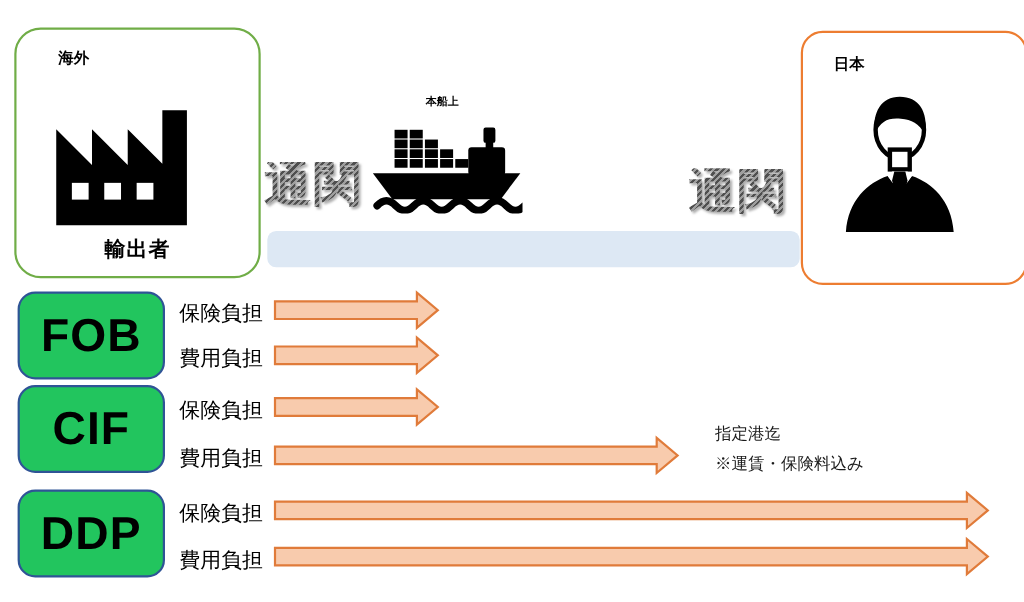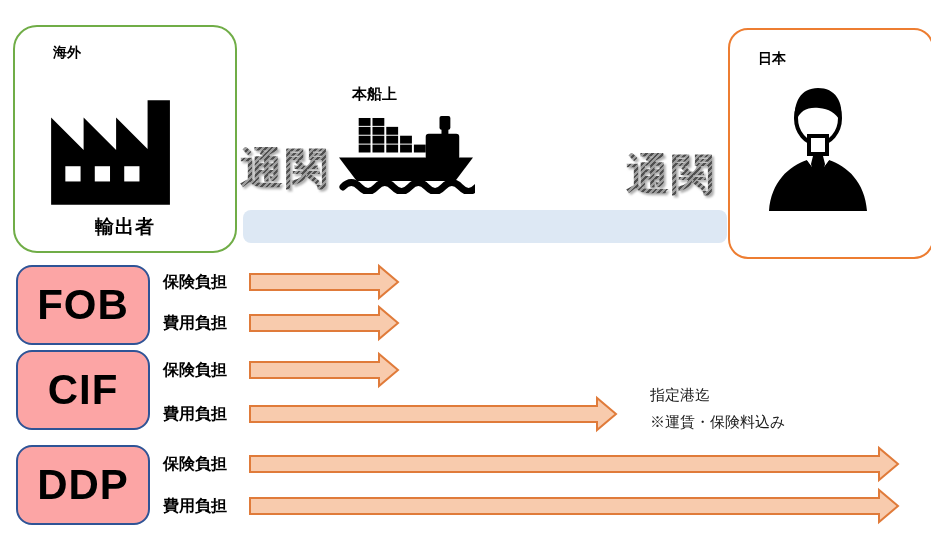--- a/index.html
+++ b/index.html
@@ -12,49 +12,49 @@
   .exporter-box{left:13px;top:25px;width:224px;height:228px;border:2px solid #404040;border-radius:24px;}
   .importer-box{left:728px;top:28px;width:206px;height:231px;border:2px solid #ED7D31;border-radius:20px;}
   .region-label{position:absolute;font-size:14px;font-weight:700;}
   .exporter-box .region-label{left:38px;top:17px;}
   .importer-box .region-label{left:28px;top:20px;}
   .entity-label{position:absolute;left:0;right:0;bottom:11px;text-align:center;font-size:19px;font-weight:700;letter-spacing:1px;}
   .stage-icon{position:absolute;}
   .factory-svg{left:28px;top:68px;}
   .person-svg{left:33px;top:46px;}
   
-  .ship-label{position:absolute;left:352px;top:85px;width:100px;text-align:left;font-size:15px;font-weight:700;}
+  .ship-label{position:absolute;left:352px;top:85px;width:100px;text-align:center;font-size:10px;font-weight:700;}
   .ship-svg{position:absolute;left:337px;top:110px;}
   
   .customs{
     position:absolute;font-size:43px;font-weight:700;line-height:1;letter-spacing:2px;
     color:#7f7f7f;filter:drop-shadow(2px 2px 1px rgba(110,110,110,.55));margin-top:16px;
   }
   @supports (-webkit-background-clip: text){
     .customs{
       background:repeating-linear-gradient(135deg,#9e9e9e 0 2px,#4f4f4f 2px 4px);
       -webkit-background-clip:text;background-clip:text;-webkit-text-fill-color:transparent;
     }
   }
   .customs-left{left:240px;top:131px;}
   .customs-right{left:626px;top:137px;}
   
   .transit-bar{position:absolute;left:243px;top:210px;width:484px;height:33px;border-radius:8px;}
   
   .term-box{
     position:absolute;left:16px;width:134px;height:80px;box-sizing:border-box;
-    border:2px solid #2F5496;border-radius:16px;background:#fca5a5;
+    border:2px solid #2F5496;border-radius:16px;background:#22c55e;
     display:flex;align-items:center;justify-content:center;
     font-size:42px;font-weight:800;letter-spacing:1px;
   }
   .term-fob{top:265px;}
   .term-cif{top:350px;}
   .term-ddp{top:445px;}
   
-  .row-label{position:absolute;left:163px;font-size:16px;font-weight:700;white-space:nowrap;}
+  .row-label{position:absolute;left:163px;font-size:19px;font-weight:400;white-space:nowrap;}
   .arrow{position:absolute;overflow:visible;display:block;}
   .cif-notes{position:absolute;left:634px;top:382px;font-family:"Liberation Serif","DejaVu Serif",serif;
     font-size:15px;font-weight:400;color:#1a1a1a;line-height:27px;white-space:nowrap;margin-left:16px;}
 </style>
 </head>
 <body>
 
 <div class="canvas">
 
   <div class="stage-box exporter-box" style="border-color: rgb(112, 173, 71);">

